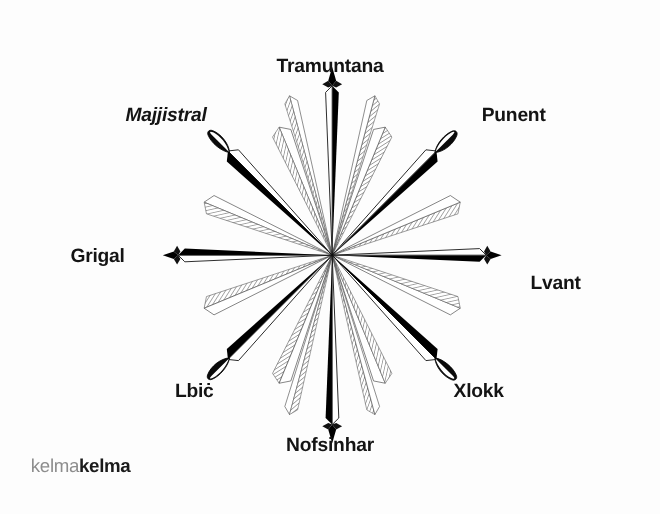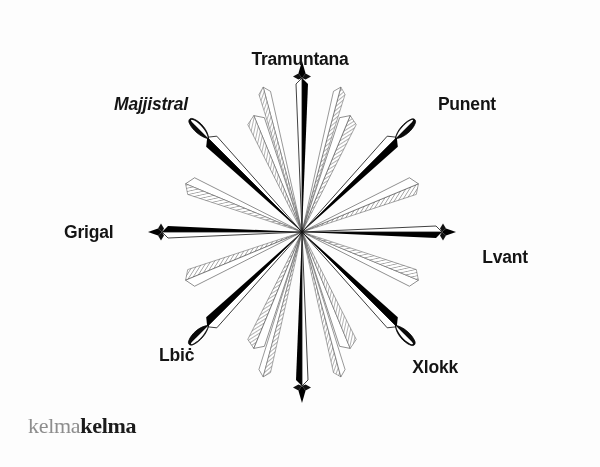--- a/index.html
+++ b/index.html
@@ -39,30 +39,30 @@
     letter-spacing: -0.2px;
     color: #141414;
     white-space: nowrap;
     line-height: 1;
   }
   .lbl-n  { left: 50%; transform: translateX(-50%); top: 51px; }
   .lbl-s  { left: 50%; transform: translateX(-50%); top: 396px; }
   .lbl-nw { left: 114px; top: 96px; font-style: italic; }
   .lbl-ne { right: 104px; top: 96px; }
   .lbl-sw { left: 159px; top: 347px; text-align: right; }
-  .lbl-se { right: 142px; top: 359px; }
+  .lbl-se { right: 142px; top: 347px; }
   .lbl-w  { left: 64px; top: 224px; }
   .lbl-e  { right: 72px; top: 224px; margin-top: 25px; }
 
   #brand {
     position: absolute;
     left: 28px;
     top: 415px;
-    font-family: Liberation Serif, serif;
-    font-size: 22px;
+    font-family: Liberation Sans, sans-serif;
+    font-size: 17px;
     line-height: 1;
     white-space: nowrap;
   }
   #brand .brand-light {
     color: #8d8d8d;
     font-weight: normal;
     letter-spacing: -0.3px;
   }
   #brand .brand-bold {
     color: #1b1b1b;
@@ -210,19 +210,20 @@
         </g>
       </g>
 
     </g>
   </svg>
 
   <div class="dir-label lbl-n">Tramuntana</div>
   <div class="dir-label lbl-ne">Punent</div>
   <div class="dir-label lbl-e">Lvant</div>
   <div class="dir-label lbl-se">Xlokk</div>
+  <div class="dir-label lbl-s">Nofsinhar</div>
   <div class="dir-label lbl-sw">Lbiċ</div>
   <div class="dir-label lbl-w">Grigal</div>
   <div class="dir-label lbl-nw">Majjistral</div>
 
   <div id="brand"><span class="brand-light">kelma</span><span class="brand-bold">kelma</span></div>
 
 </div>
 
 </body></html>

